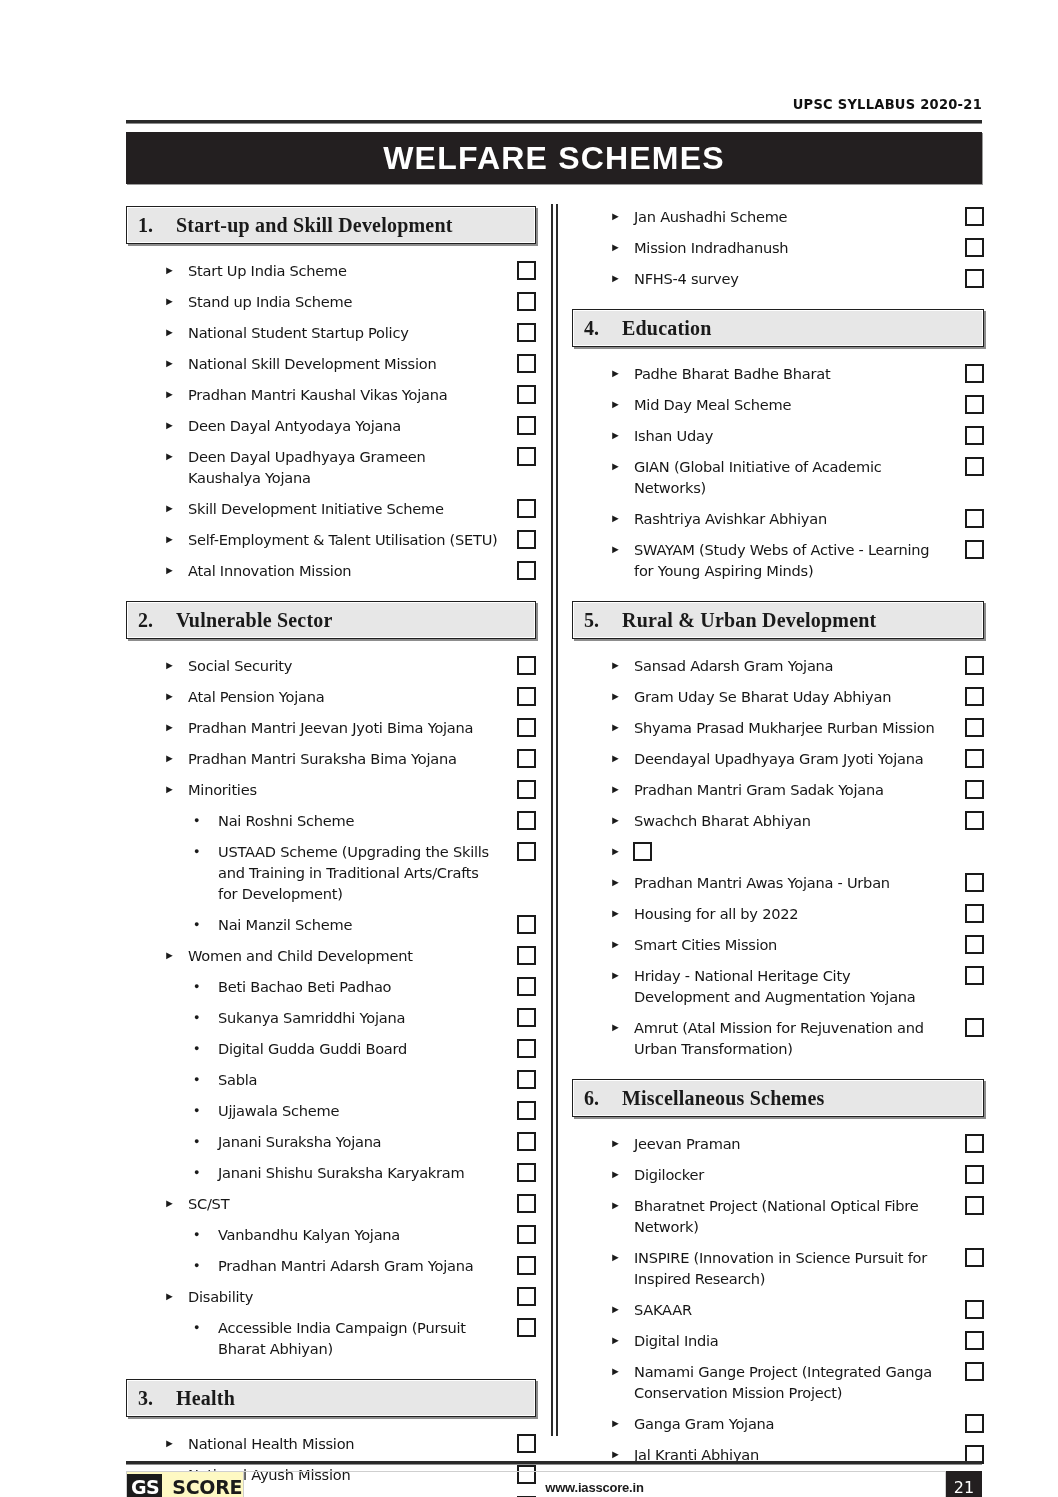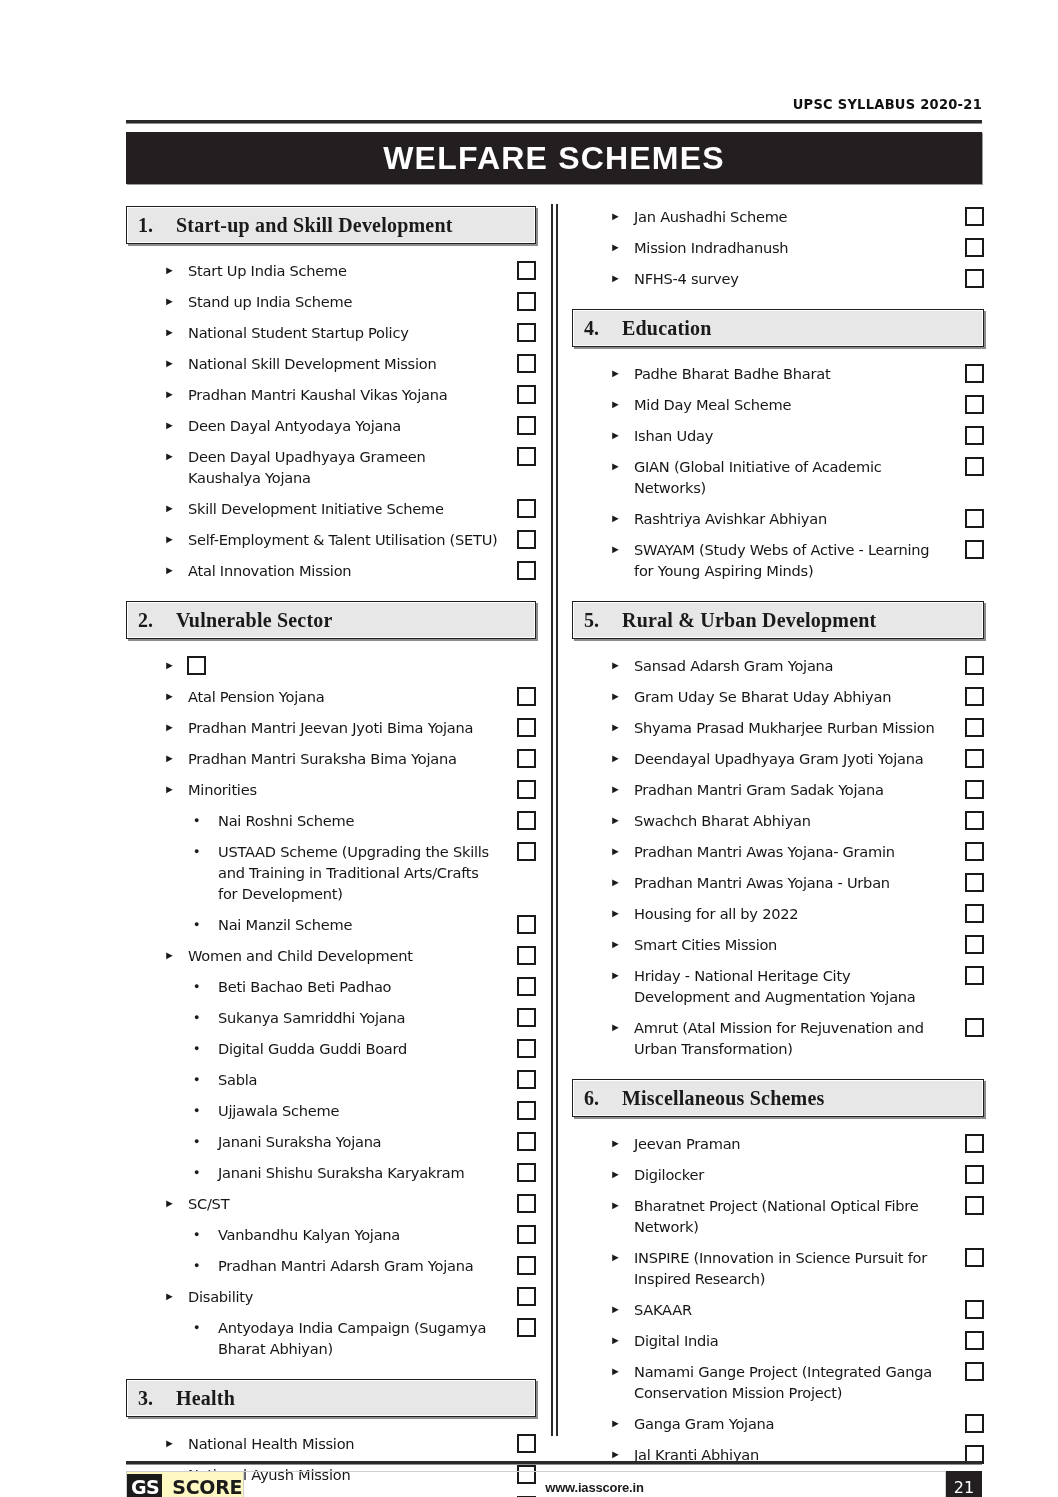--- a/index.html
+++ b/index.html
@@ -332,20 +332,21 @@
           </span>
         </div>
       </div>
       <div class="sec">
         <div class="sechead">
           <span class="num">2.</span>
           <span class="ttl">Vulnerable Sector</span>
         </div>
         <div class="row lvl1">
           <span class="bullet lvl1">►</span>
+          <span class="label">Social Security</span>
           <span class="chkwrap">
             <span class="chk"></span>
           </span>
         </div>
         <div class="row lvl1">
           <span class="bullet lvl1">►</span>
           <span class="label">Atal Pension Yojana</span>
           <span class="chkwrap">
             <span class="chk"></span>
           </span>
@@ -471,21 +472,21 @@
         </div>
         <div class="row lvl1">
           <span class="bullet lvl1">►</span>
           <span class="label">Disability</span>
           <span class="chkwrap">
             <span class="chk"></span>
           </span>
         </div>
         <div class="row lvl2">
           <span class="bullet lvl2">●</span>
-          <span class="label">Antyodaya India Campaign (Sugamya Bharat Abhiyan)</span>
+          <span class="label">Accessible India Campaign (Pursuit Bharat Abhiyan)</span>
           <span class="chkwrap">
             <span class="chk"></span>
           </span>
         </div>
       </div>
       <div class="sec">
         <div class="sechead">
           <span class="num">3.</span>
           <span class="ttl">Health</span>
         </div>
@@ -626,21 +627,20 @@
         </div>
         <div class="row lvl1">
           <span class="bullet lvl1">►</span>
           <span class="label">Swachch Bharat Abhiyan</span>
           <span class="chkwrap">
             <span class="chk"></span>
           </span>
         </div>
         <div class="row lvl1">
           <span class="bullet lvl1">►</span>
-          <span class="label">Pradhan Mantri Awas Yojana- Gramin</span>
           <span class="chkwrap">
             <span class="chk"></span>
           </span>
         </div>
         <div class="row lvl1">
           <span class="bullet lvl1">►</span>
           <span class="label">Pradhan Mantri Awas Yojana - Urban</span>
           <span class="chkwrap">
             <span class="chk"></span>
           </span>

